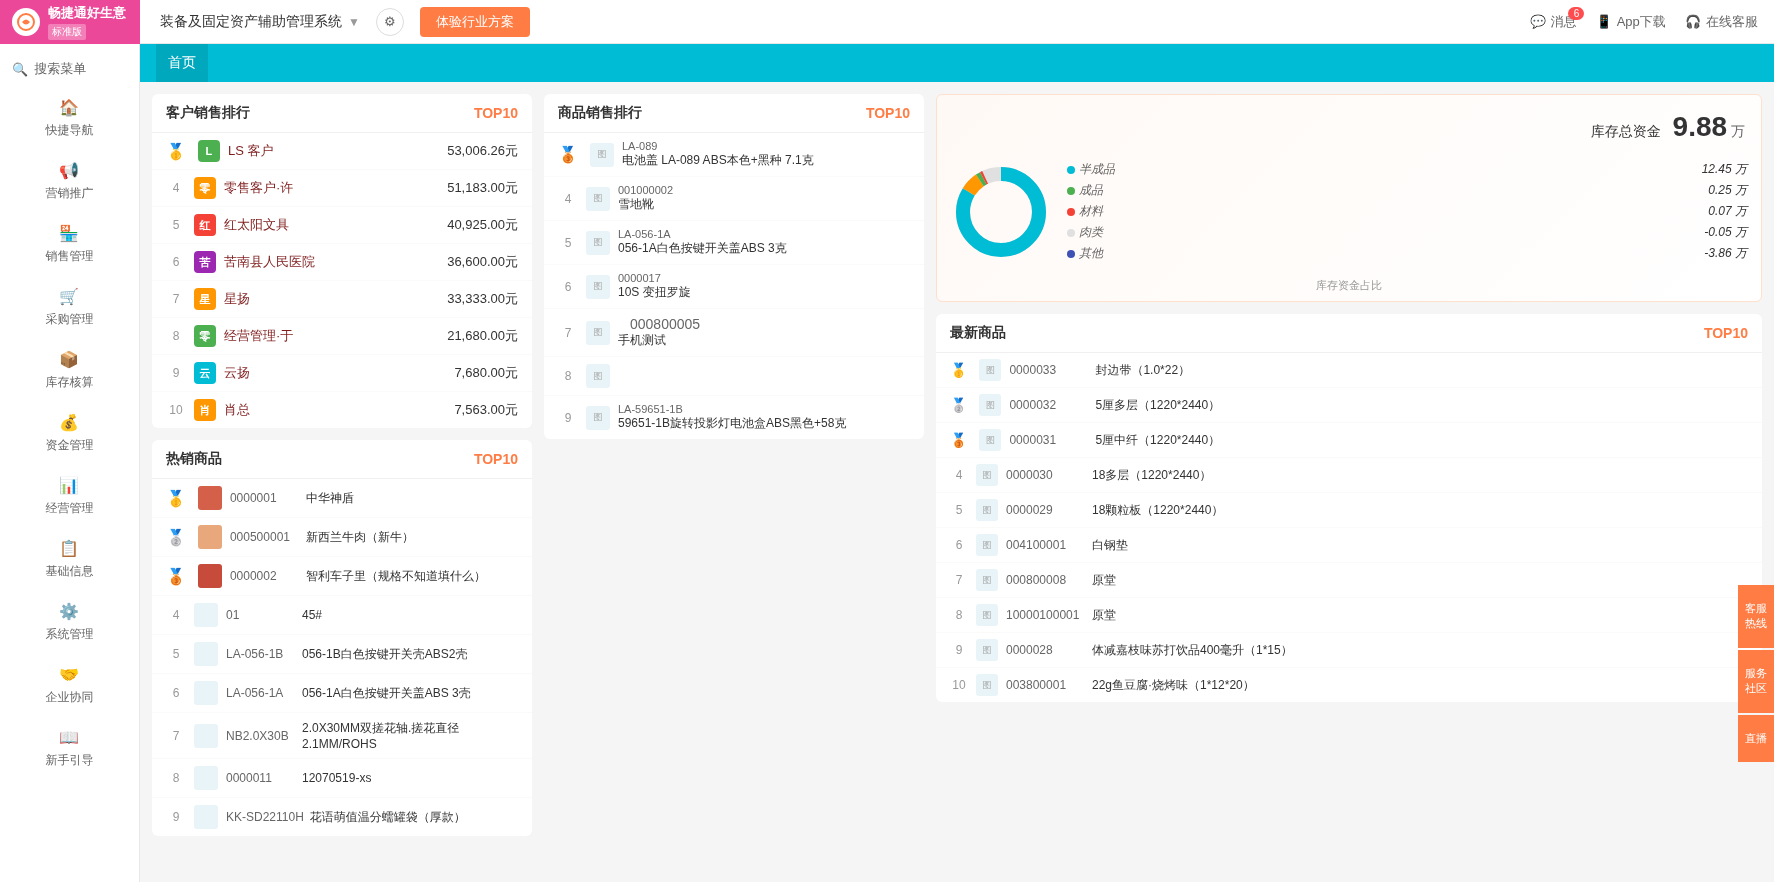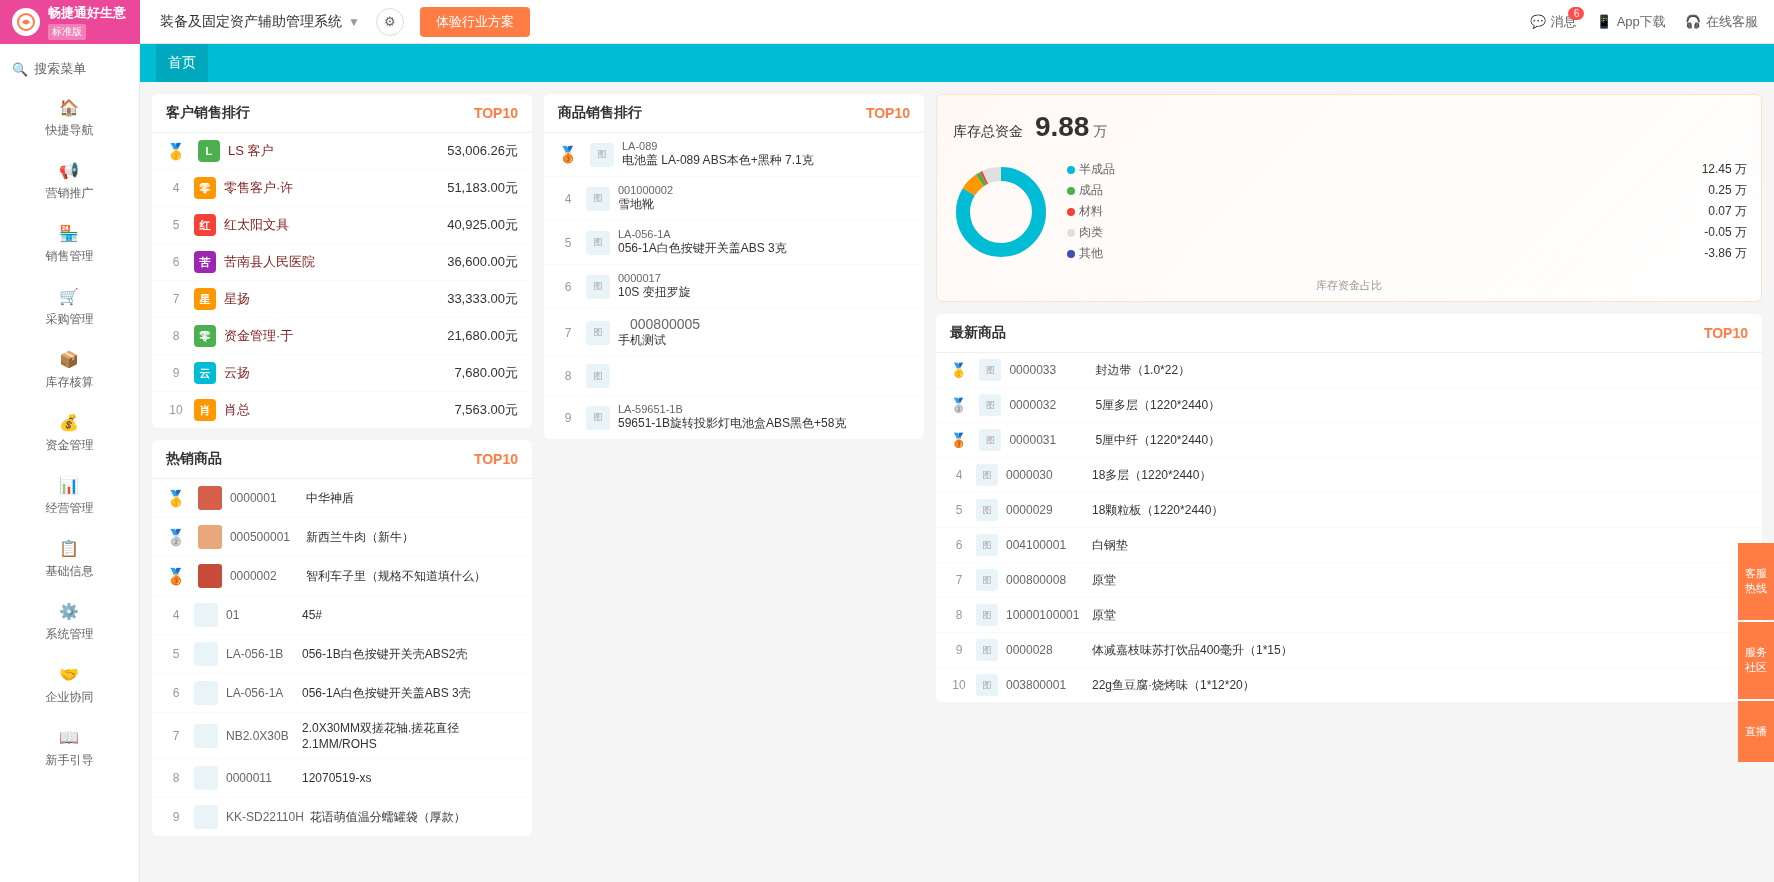--- a/index.html
+++ b/index.html
@@ -291,21 +291,21 @@
       flex: 1;
     }
 
     
     .inventory-card {
       background: linear-gradient(135deg, #fff9f5 0%, #fff 100%);
       border-radius: 6px;
       border: 1px solid #ffe0cc;
     }
     .inventory-total {
-      text-align: left;
+      text-align: right;
       padding: 16px;
       font-size: 14px;
       color: #333;
     }
     .inventory-total .amount {
       font-size: 28px;
       color: #333;
       font-weight: 700;
     }
     .inventory-total .unit {
@@ -326,20 +326,21 @@
     }
     .inventory-legend {
       flex: 1;
       font-size: 12px;
     }
     .legend-item {
       display: flex;
       align-items: flex-end;
       justify-content: space-between;
       padding: 2px 0;
+      font-style: italic;
     }
     .legend-dot {
       width: 8px;
       height: 8px;
       border-radius: 50%;
       margin-right: 4px;
       flex-shrink: 0;
     }
     .legend-label {
       display: flex;
@@ -403,21 +404,21 @@
       bottom: 120px;
       display: flex;
       flex-direction: column;
       gap: 2px;
       z-index: 200;
     }
     .float-btn {
       background: #ff7d45;
       color: #fff;
       font-size: 11px;
-      padding: 23px 6px;
+      padding: 16px 6px;
       text-align: center;
       cursor: pointer;
       width: 36px;
       line-height: 1.4;
     }
 
     
     ::-webkit-scrollbar { width: 4px; height: 4px; }
     ::-webkit-scrollbar-track { background: #f1f1f1; }
     ::-webkit-scrollbar-thumb { background: #ccc; border-radius: 2px; }
@@ -587,21 +588,21 @@
             <div class="ranking-row">
               <span class="rank-num">7</span>
               <div class="rank-badge" style="background:#FF9800;">星</div>
               <span class="rank-name">星扬</span>
               <span class="rank-amount">33,333.00元</span>
             </div>
 
             <div class="ranking-row">
               <span class="rank-num">8</span>
               <div class="rank-badge" style="background:#4CAF50;">零</div>
-              <span class="rank-name">资金管理·于</span>
+              <span class="rank-name">经营管理·于</span>
               <span class="rank-amount">21,680.00元</span>
             </div>
 
             <div class="ranking-row">
               <span class="rank-num">9</span>
               <div class="rank-badge" style="background:#00BCD4;">云</div>
               <span class="rank-name">云扬</span>
               <span class="rank-amount">7,680.00元</span>
             </div>
 

